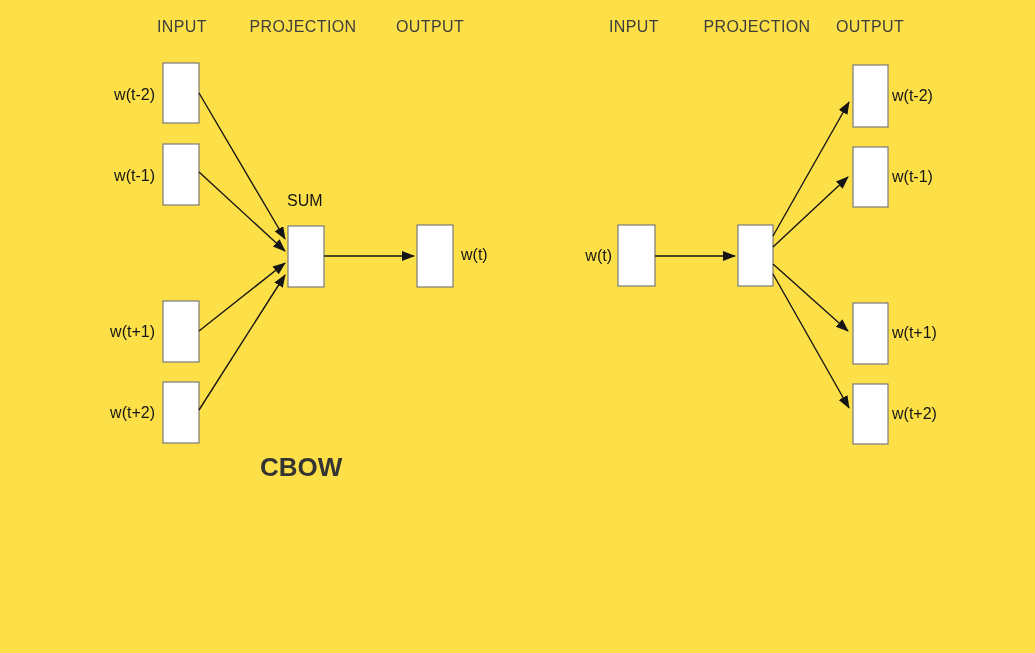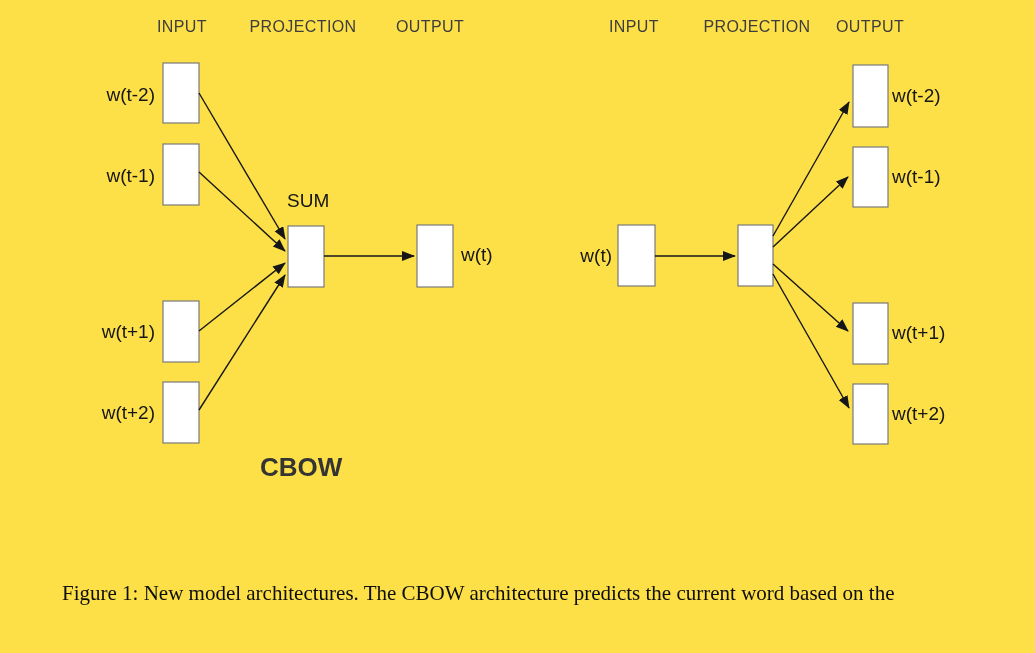--- a/index.html
+++ b/index.html
@@ -1,21 +1,21 @@
 <!DOCTYPE html>
 <html><head>
 <meta charset="utf-8">
 <style>
   html,body{margin:0;padding:0;background:#ffffff;}
   #canvas{position:relative;width:1035px;height:653px;background:#fde047;overflow:hidden;
           font-family:"Liberation Sans","DejaVu Sans",sans-serif;}
   #diagram-svg{position:absolute;left:0;top:0;}
   .hdr{position:absolute;top:18px;transform:translateX(-50%);font-size:16px;line-height:18px;
        color:#3d3d3d;letter-spacing:0.4px;white-space:nowrap;}
-  .lbl{position:absolute;font-size:19px;line-height:20px;color:#161616;white-space:nowrap;}
+  .lbl{position:absolute;font-size:16px;line-height:20px;color:#161616;white-space:nowrap;}
   .lbl.r{text-align:right;}
   .ttl{position:absolute;top:454px;font-size:26px;line-height:26px;font-weight:bold;
        color:#343434;white-space:nowrap;}
   .caption{position:absolute;left:62px;top:581px;width:940px;color:#0e0e0e;
            font-family:"Liberation Serif","DejaVu Serif",serif;font-size:21px;line-height:24.5px;}
   .caption div{white-space:nowrap;}
 </style>
 </head>
 <body>
 
@@ -78,16 +78,15 @@
   <div class="lbl r" style="left:560px;top:246px;width:52px">w(t)</div>
 
   <div class="lbl" style="left:892px;top:86px">w(t-2)</div>
   <div class="lbl" style="left:892px;top:167px">w(t-1)</div>
   <div class="lbl" style="left:892px;top:323px">w(t+1)</div>
   <div class="lbl" style="left:892px;top:404px">w(t+2)</div>
 
   <div class="ttl" style="left:260px">CBOW</div>
 
   <div class="caption">
-    <div>Figure 1: New model architectures. The CBOW architecture predicts the current word based on the</div>
   </div>
 
 </div>
 
 </body></html>

